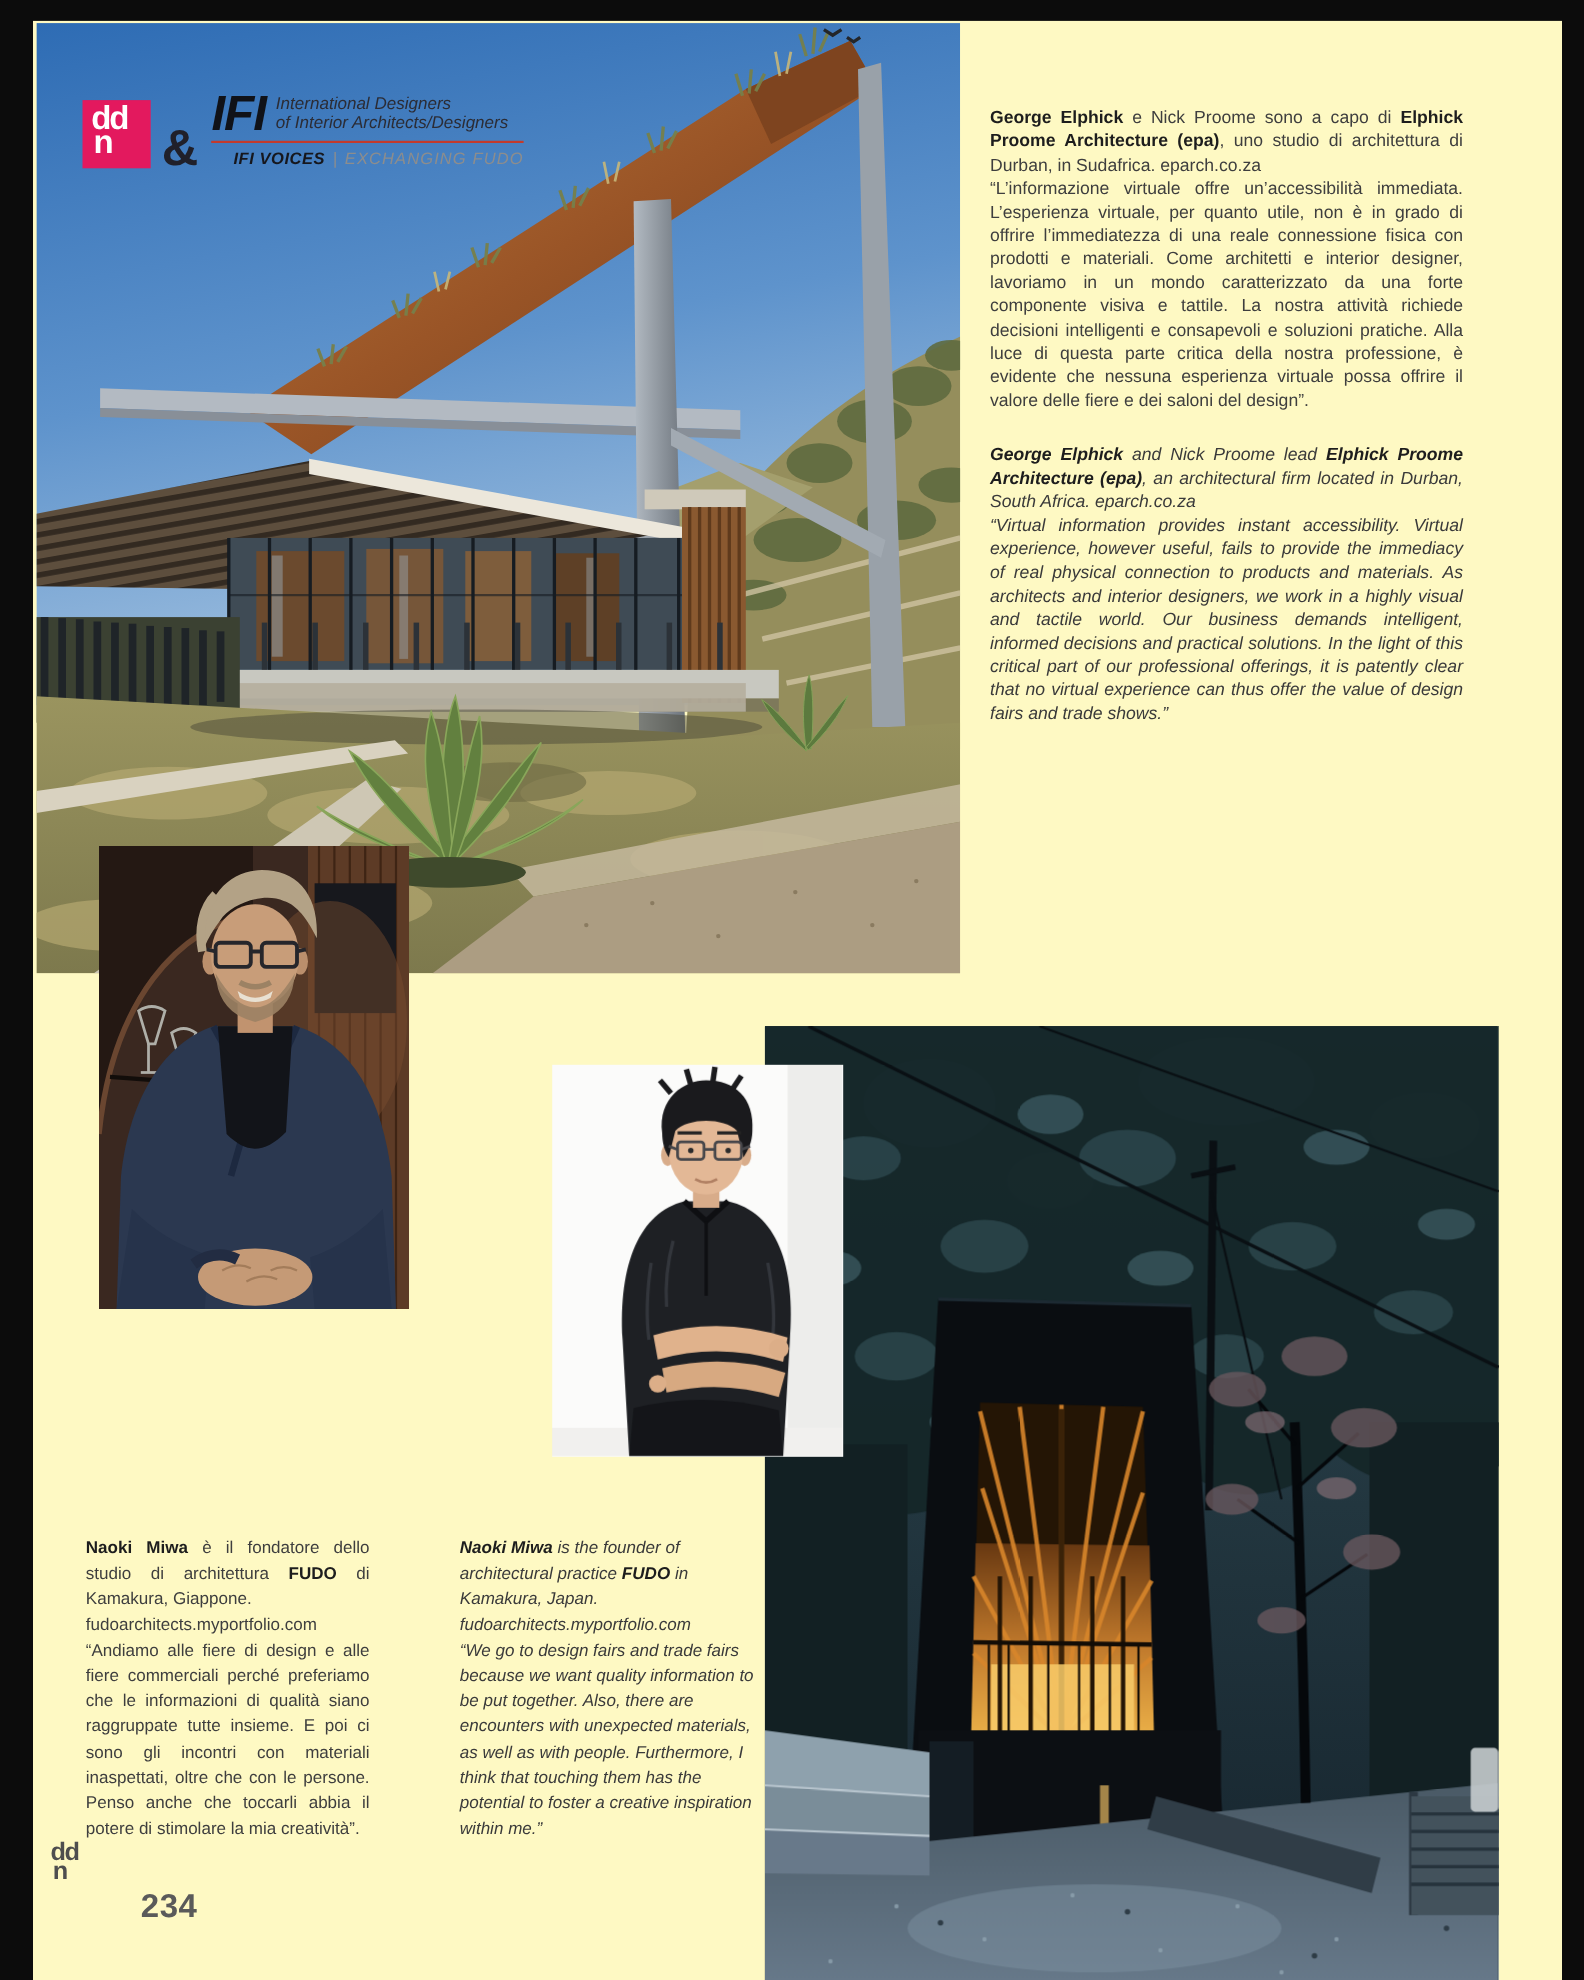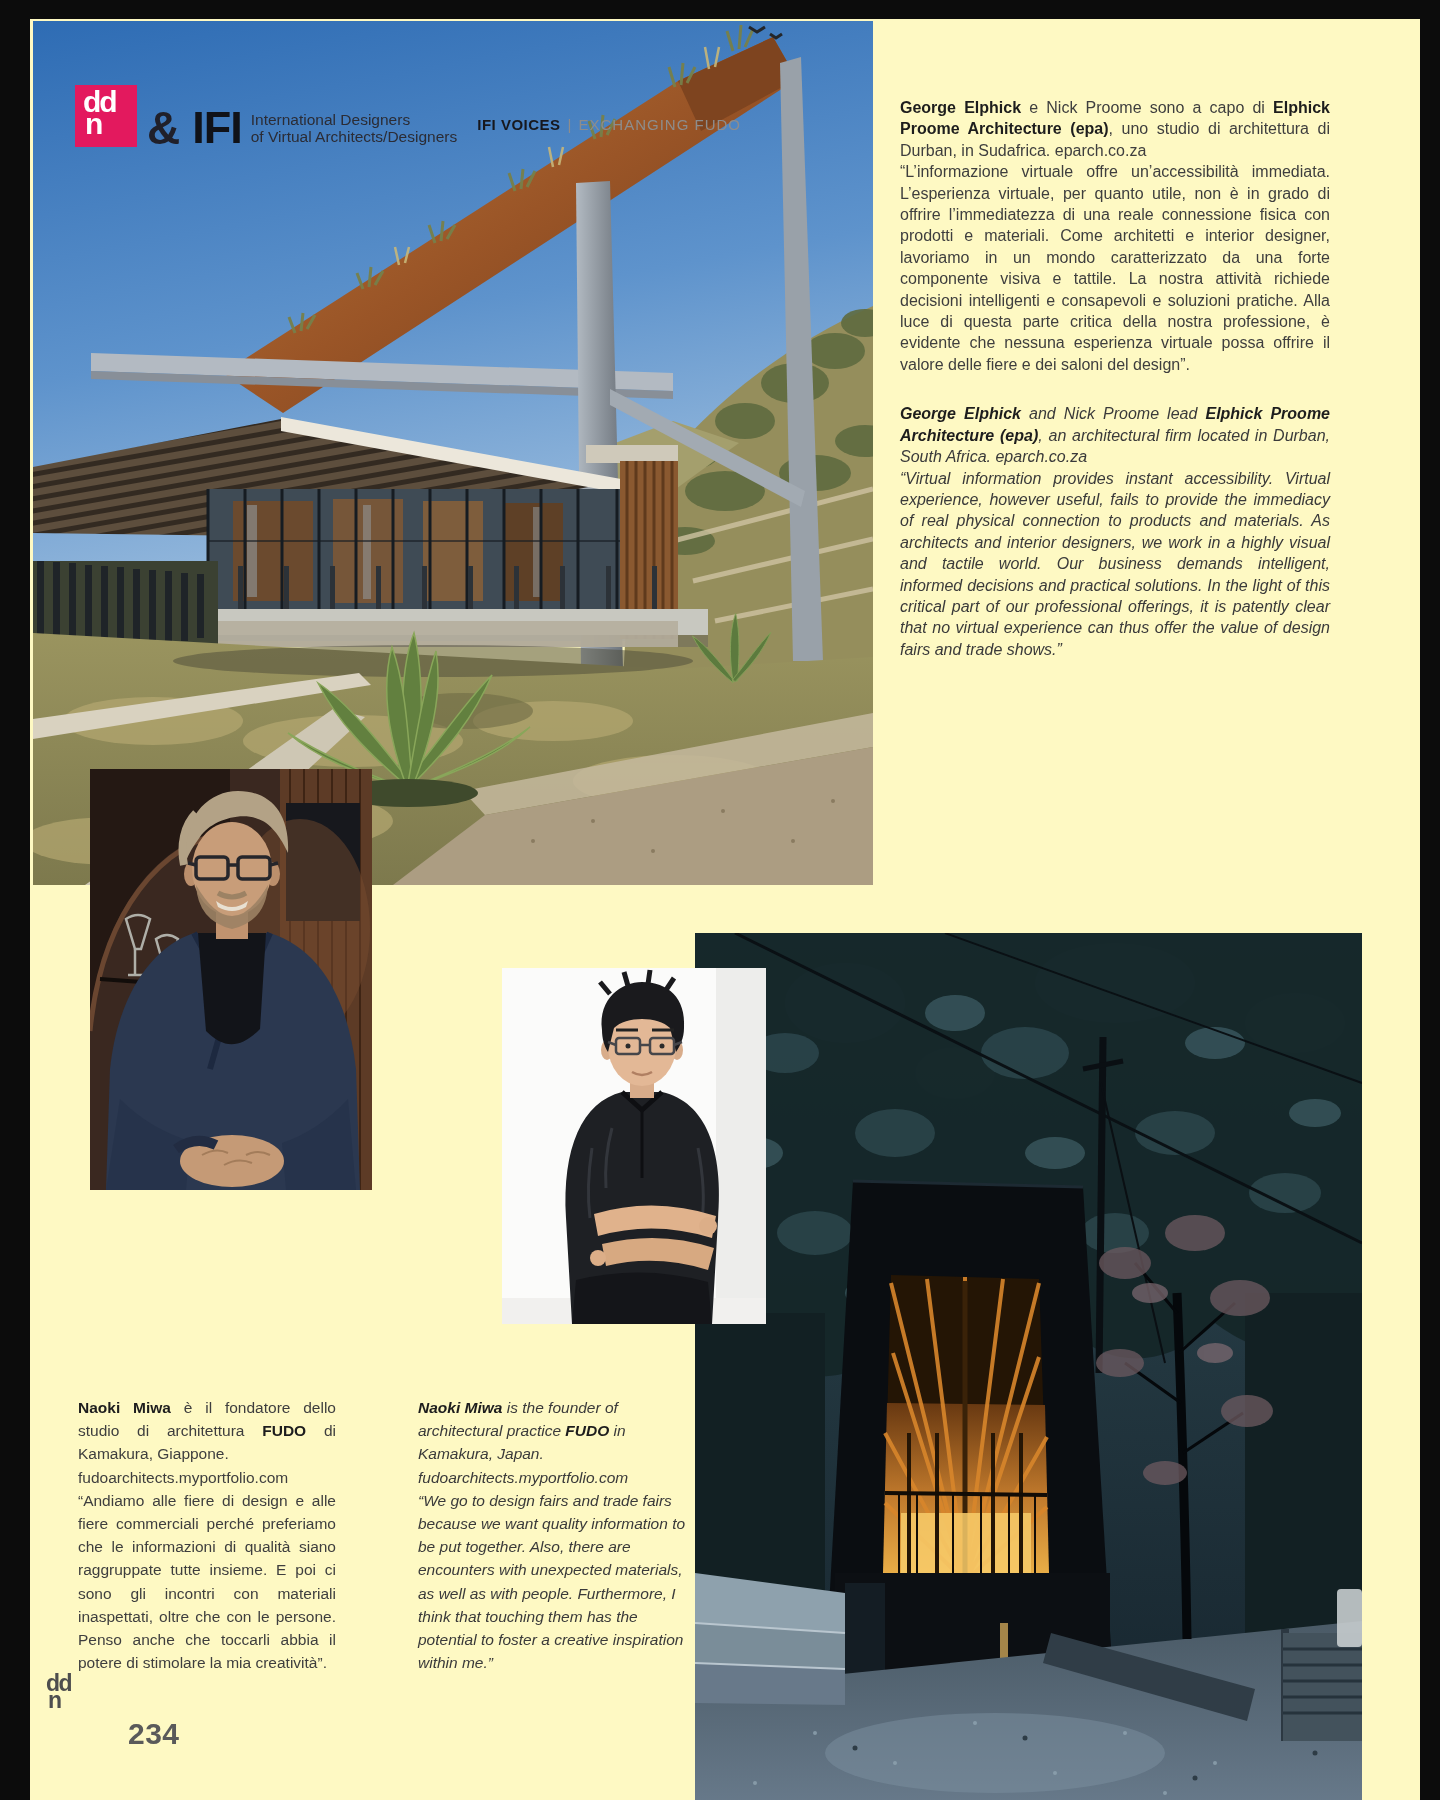--- a/index.html
+++ b/index.html
@@ -26,21 +26,21 @@
     position:absolute;left:45px;top:66px;z-index:5;display:flex;align-items:flex-end;
   }
   .ddn-badge{
     width:62px;height:62px;background:#e3195e;color:#ffffff;font-weight:700;
     padding:5px 0 0 8px;box-sizing:border-box;line-height:24px;font-size:30px;letter-spacing:-2px;
   }
   .ddn-badge .row2{margin-top:-2px;padding-left:2px;}
   .amp{
     font-size:46px;font-weight:700;color:#20202a;line-height:0.78;margin:0 12px 0 10px;
   }
-  .ifi-lockup{display:flex;flex-direction:row;}
+  .ifi-lockup{display:flex;flex-direction:column;font-style:italic;}
   .ifi-top{display:flex;align-items:flex-start;}
   .ifi-acronym{font-size:45px;font-weight:800;letter-spacing:-1px;color:#101218;line-height:0.82;margin-right:9px;}
   .ifi-org{font-size:15.5px;line-height:17px;color:#2b2c35;font-weight:500;padding-top:1px;}
   .ifi-rule{height:2px;background:#c33a2c;margin-top:6px;}
   .ifi-series{margin-top:6px;font-size:15px;display:flex;align-items:baseline;margin-left:20px;}
   .ifi-series .bold{font-weight:700;color:#16171d;letter-spacing:0.5px;}
   .ifi-series .sep{color:#8d8d8d;margin:0 7px;}
   .ifi-series .sub{color:#8d8d8d;font-weight:500;letter-spacing:1px;}
 
   
@@ -254,21 +254,21 @@
     <div class="ddn-badge">
       <div>dd</div>
       <div class="row2">n</div>
     </div>
     <div class="amp">&amp;</div>
     <div class="ifi-lockup">
       <div class="ifi-top">
         <div class="ifi-acronym">IFI</div>
         <div class="ifi-org">
           <div>International Designers</div>
-          <div>of Virtual Architects/Designers</div>
+          <div>of Interior Architects/Designers</div>
         </div>
       </div>
       <div class="ifi-rule"></div>
       <div class="ifi-series">
         <span class="bold">IFI VOICES</span>
         <span class="sep">|</span>
         <span class="sub">EXCHANGING FUDO</span>
       </div>
     </div>
   </div>

